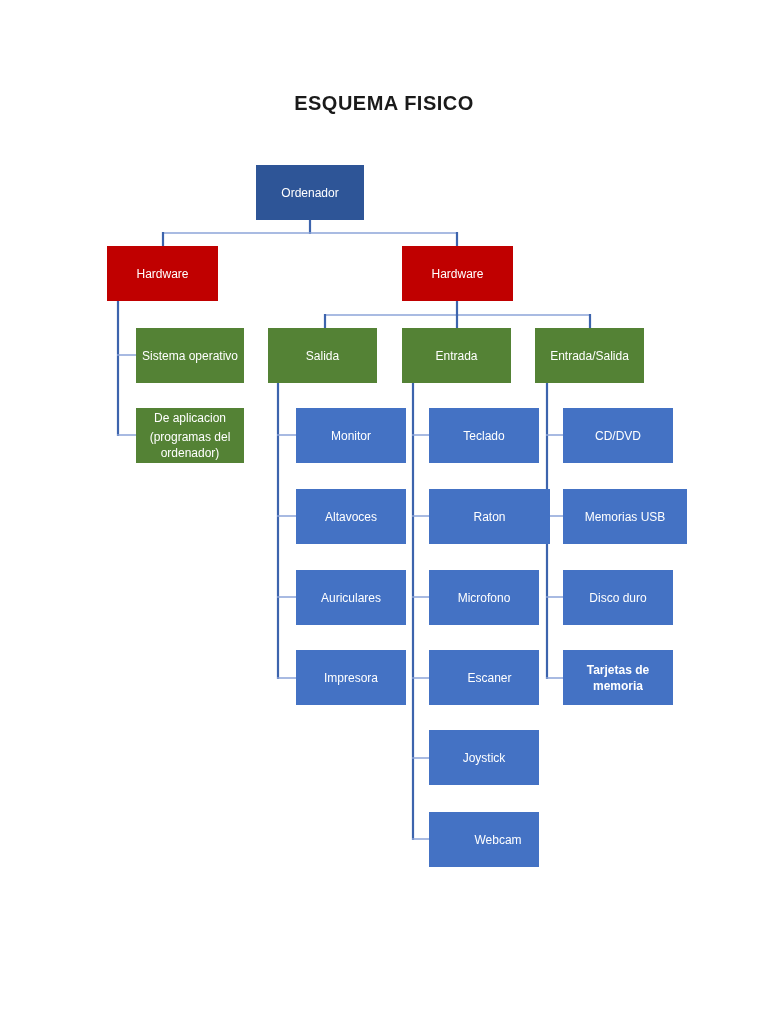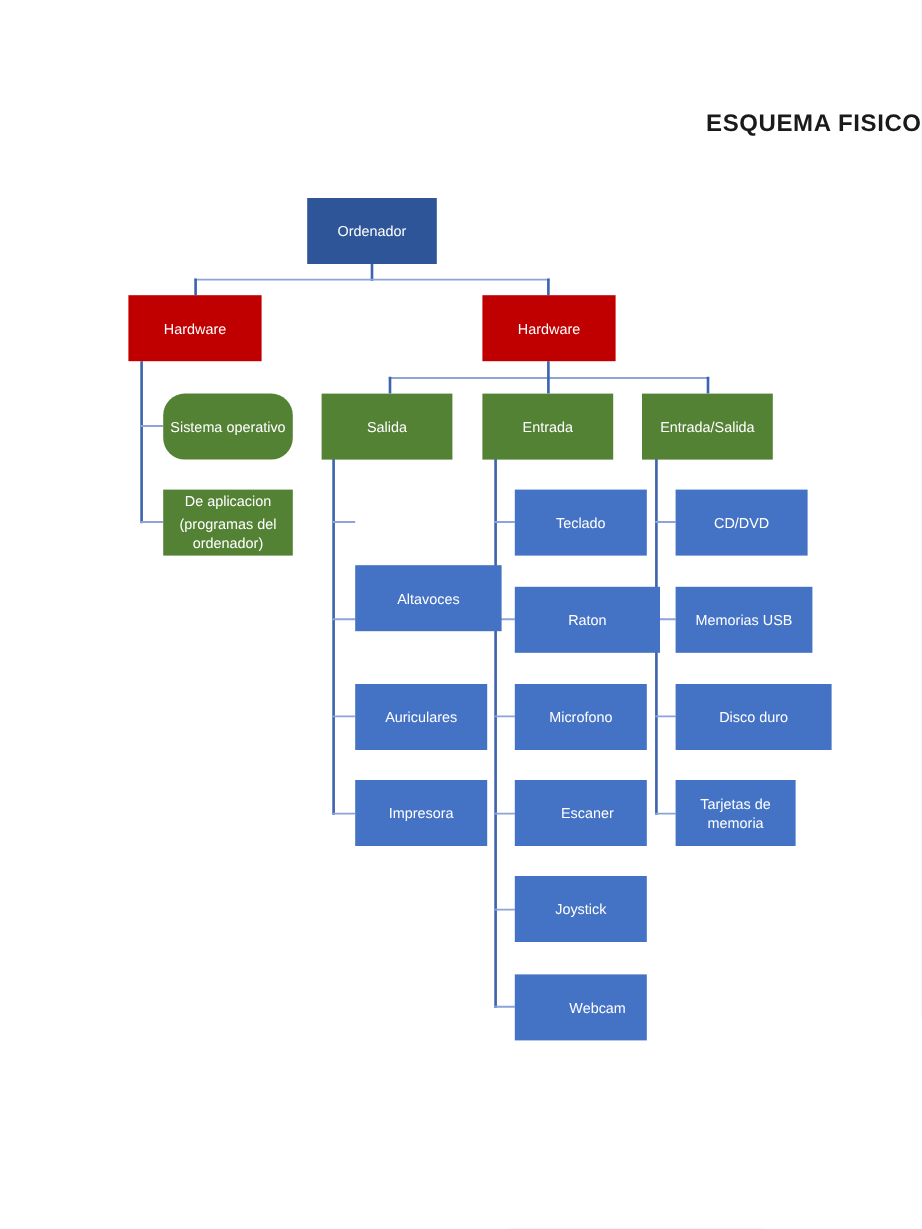--- a/index.html
+++ b/index.html
@@ -8,21 +8,21 @@
     width: 768px;
     height: 1024px;
     margin: 0 auto;
     background: var(--bg, #ffffff);
     font-family: "Liberation Sans", "DejaVu Sans", sans-serif;
     overflow: hidden;
   }
   .title {
     position: absolute;
     left: 0; top: 92px; width: 768px;
-    text-align: right;
+    text-align: center;
     font-size: 20px;
     font-weight: bold;
     letter-spacing: 0.5px;
     color: var(--title_text, #1a1a1a);
   }
   svg.connectors { position: absolute; left: 0; top: 0; }
   .ln-v { stroke: var(--line_vertical, #3d64ad); stroke-width: 2.2; fill: none; }
   .ln-h { stroke: var(--line_horizontal, #8ca4d9); stroke-width: 1.6; fill: none; }
   .node {
     position: absolute;
@@ -77,39 +77,42 @@
     <span>Ordenador</span>
   </div>
 
   <div class="node node-category" style="left:107px; top:246px; width:111px; height:55px;">
     <span>Hardware</span>
   </div>
   <div class="node node-category" style="left:402px; top:246px; width:111px; height:55px;">
     <span>Hardware</span>
   </div>
 
-  <div class="node node-group" style="left:136px; top:328px; width:108px; height:55px;border-radius:18px;">
+  <div class="node node-group" style="left:136px; top:328px; width:108px; height:55px;">
     <span>Sistema operativo</span>
   </div>
   <div class="node node-group" style="left:136px; top:408px; width:108px; height:55px;">
     <span>De aplicacion</span>
     <span class="sublabel">(programas del ordenador)</span>
   </div>
 
   <div class="node node-group" style="left:268px; top:328px; width:109px; height:55px;">
     <span>Salida</span>
   </div>
   <div class="node node-group" style="left:402px; top:328px; width:109px; height:55px;">
     <span>Entrada</span>
   </div>
   <div class="node node-group" style="left:535px; top:328px; width:109px; height:55px;">
     <span>Entrada/Salida</span>
   </div>
 
-  <div class="node node-item" style="left:296px; top:471px; width:122px; height:55px;">
+  <div class="node node-item" style="left:296px; top:408px; width:110px; height:55px;">
+    <span>Monitor</span>
+  </div>
+  <div class="node node-item" style="left:296px; top:489px; width:110px; height:55px;">
     <span>Altavoces</span>
   </div>
   <div class="node node-item" style="left:296px; top:570px; width:110px; height:55px;">
     <span>Auriculares</span>
   </div>
   <div class="node node-item" style="left:296px; top:650px; width:110px; height:55px;">
     <span>Impresora</span>
   </div>
 
   <div class="node node-item" style="left:429px; top:408px; width:110px; height:55px;">
@@ -127,23 +130,23 @@
   <div class="node node-item" style="left:429px; top:730px; width:110px; height:55px;">
     <span>Joystick</span>
   </div>
   <div class="node node-item" style="left:429px; top:812px; width:110px; height:55px;padding-left:32px;">
     <span>Webcam</span>
   </div>
 
   <div class="node node-item" style="left:563px; top:408px; width:110px; height:55px;">
     <span>CD/DVD</span>
   </div>
-  <div class="node node-item" style="left:563px; top:489px; width:114px; height:55px;">
+  <div class="node node-item" style="left:563px; top:489px; width:124px; height:55px;">
     <span>Memorias USB</span>
   </div>
-  <div class="node node-item" style="left:563px; top:570px; width:130px; height:55px;">
+  <div class="node node-item" style="left:563px; top:570px; width:110px; height:55px;">
     <span>Disco duro</span>
   </div>
-  <div class="node node-item" style="left:563px; top:650px; width:100px; height:55px;">
+  <div class="node node-item" style="left:563px; top:650px; width:110px; height:55px;font-weight:bold;">
     <span>Tarjetas de memoria</span>
   </div>
 
 </div>
 
 </body></html>

